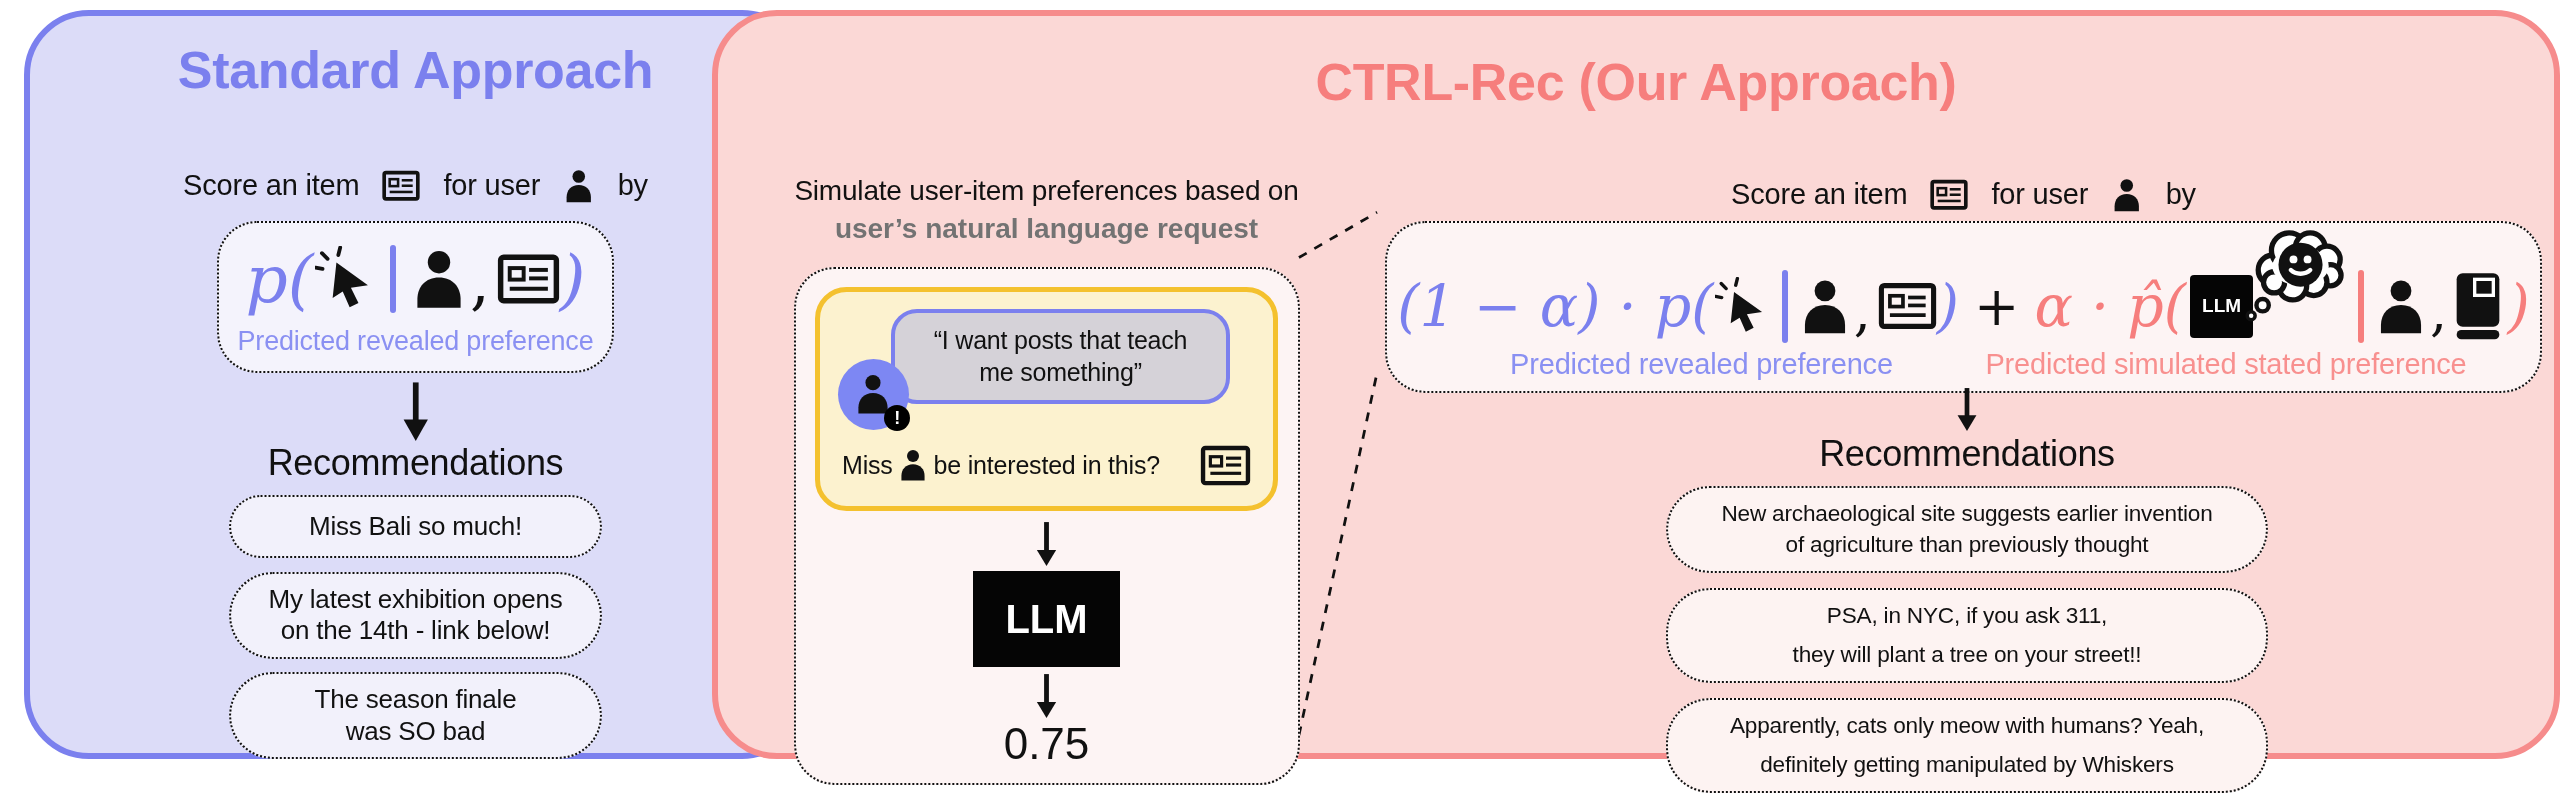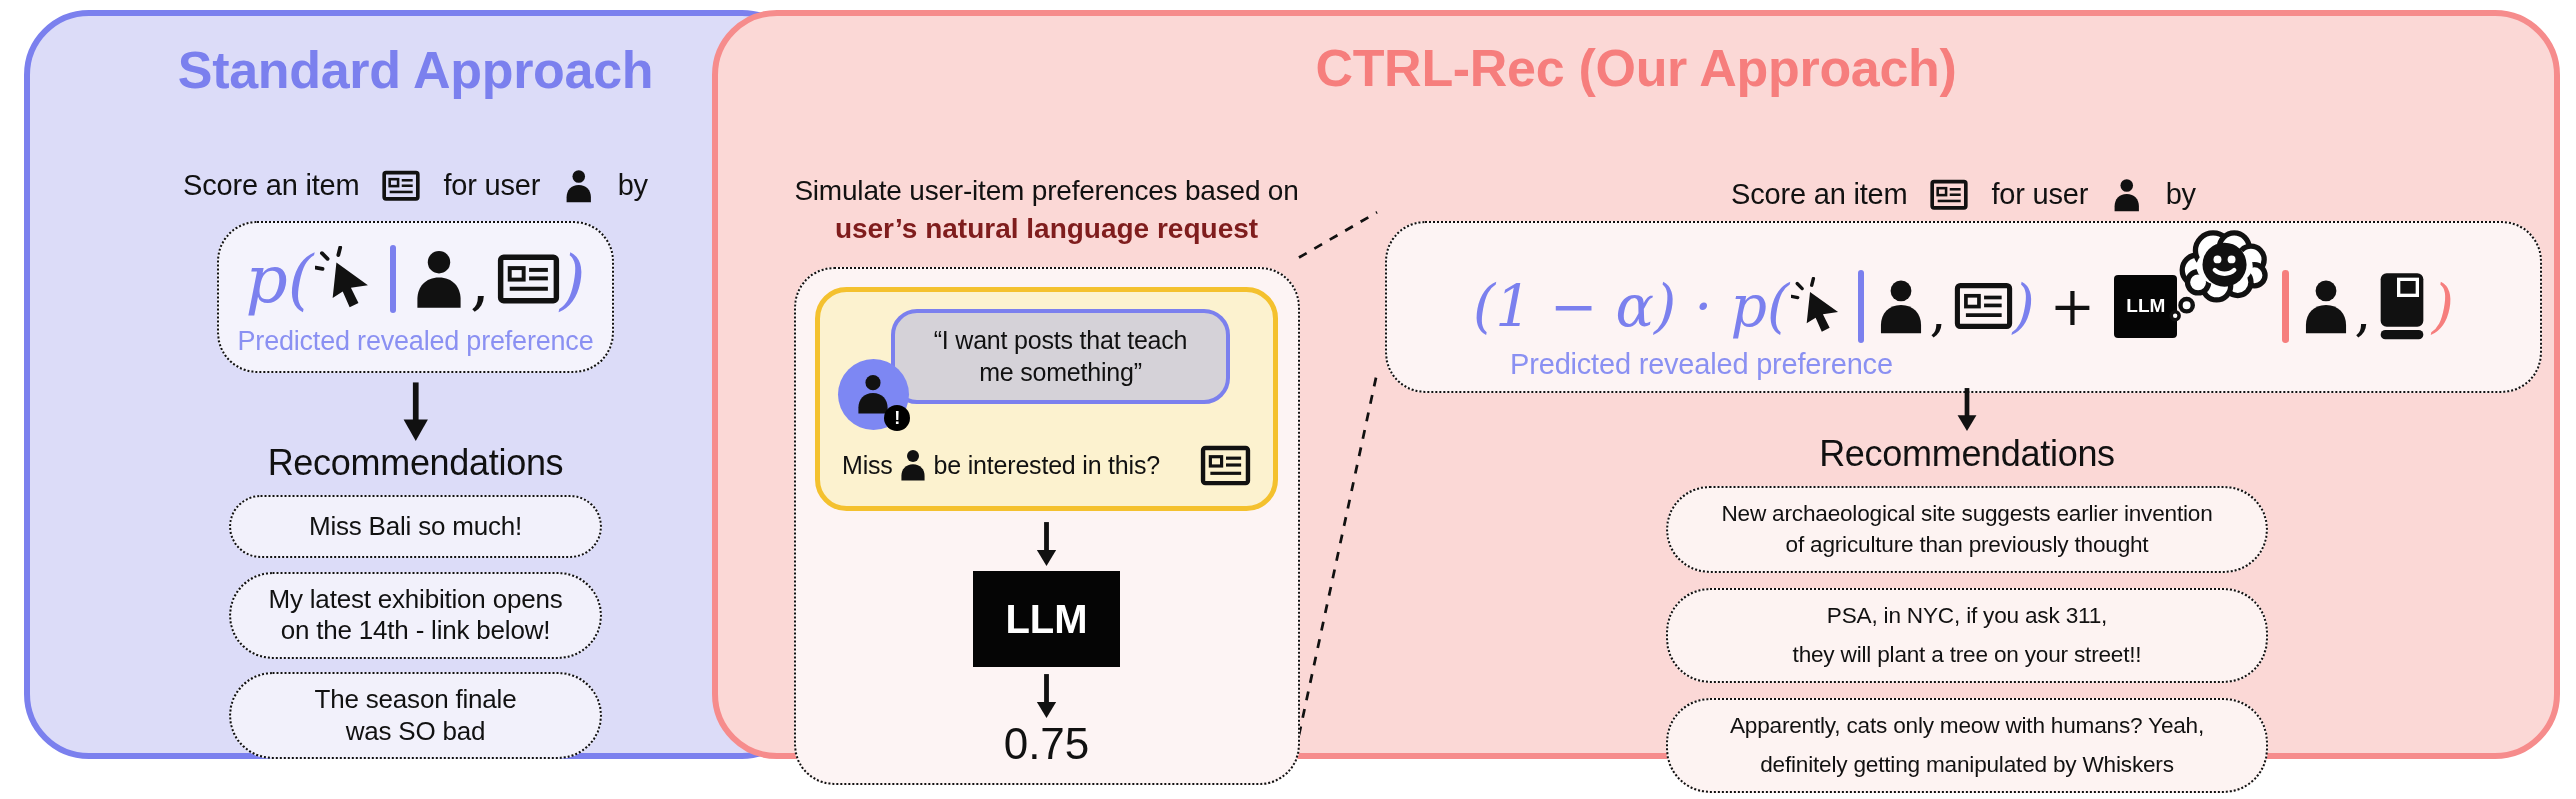--- a/index.html
+++ b/index.html
@@ -7,21 +7,21 @@
     font-family: "Liberation Sans", "DejaVu Sans", sans-serif; color: #111; }
 
   .panel { position: absolute; top: 9.6px; height: 749px; border-style: solid;
     border-width: 6.8px; border-radius: 65px; }
   #left-panel  { left: 24px;  width: 783px;  background: #dcdcf8; border-color: #7b80ee;
     display: flex; flex-direction: column; align-items: center; }
   #right-panel { left: 712px; width: 1848px; background: #fbd8d6; border-color: #f68c8c; }
 
   .big-title { font-size: 52px; font-weight: bold; letter-spacing: -0.3px; line-height: 1.12; }
   #left-panel .big-title { color: #7b80ee; margin-top: 25px; }
-  #right-panel .big-title { color: #f67e7d; position: absolute; top: 23px; width: 100%; text-align: center; }
+  #right-panel .big-title { color: #f67e7d; position: absolute; top: 37px; width: 100%; text-align: center; }
 
   .score-line { display: flex; align-items: center; gap: 23px; font-size: 29px;
     letter-spacing: -0.2px; white-space: nowrap; }
   #left-panel .score-line { margin-top: 70px; }
 
   .dotted-card { background: #f4f3fc; border: 2.7px dotted #111; border-radius: 40px;
     display: flex; flex-direction: column; align-items: center; }
   #left-formula-card { margin-top: 18px; width: 397px; padding: 18px 11px 13.7px; }
 
   .formula-row { display: flex; align-items: center; white-space: nowrap; }
@@ -44,21 +44,21 @@
     display: flex; flex-direction: column; justify-content: center;
     font-size: 26px; line-height: 1.22; letter-spacing: -0.2px; white-space: nowrap; }
   #left-panel .rec-pill { width: 373px; background: #f2f1fb; padding: 9.6px 13.7px; }
   #left-panel .rec-pill.first { margin-top: 11px; padding: 13.7px 13.7px; }
   #left-panel .rec-pill + .rec-pill { margin-top: 13.7px; }
 
   
   #sim-col { position: absolute; left: 58px; top: 159px; width: 541px;
     display: flex; flex-direction: column; align-items: center; }
   .sim-line1 { font-size: 28px; letter-spacing: -0.2px; white-space: nowrap; }
-  .sim-line2 { font-size: 28px; font-weight: bold; color: #7f1d1d; margin-top: 6.8px; white-space: nowrap; }
+  .sim-line2 { font-size: 28px; font-weight: bold; color: #737373; margin-top: 6.8px; white-space: nowrap; }
   #sim-box { margin-top: 22px; width: 506px; background: #fdf4f4; padding: 18px 0 13.7px; }
   #yellow-box { width: 463px; background: #fcf2cf; border: 5.5px solid #f4c12e;
     border-radius: 31.5px; padding: 16.4px 22px 20.5px; }
   .chat-row { position: relative; padding-bottom: 15px; }
   .chat-bubble { margin-left: 49px; width: 339px; background: #d5d2d8; border: 4.1px solid #7b80ee;
     border-radius: 26px; padding: 11px 13.7px; font-size: 25px; line-height: 1.3;
     text-align: center; letter-spacing: -0.2px; }
   .avatar { position: absolute; left: -4.1px; bottom: -11px; width: 71px; height: 71px;
     background: #7d87f3; border-radius: 50%; display: flex; align-items: center; justify-content: center; }
   .avatar-badge { position: absolute; right: -1.4px; bottom: -1.4px; width: 26px; height: 26px;
@@ -268,20 +268,21 @@
         <span class="math-up formula-comma">,</span>
         <svg width="59" height="48" viewBox="0 0 104 84">
             <rect x="6" y="6" width="92" height="72" rx="5" fill="none" stroke="#111" stroke-width="9"></rect>
             <rect x="21" y="24" width="23" height="19" fill="none" stroke="#111" stroke-width="6.5"></rect>
             <line x1="53" y1="27" x2="84" y2="27" stroke="#111" stroke-width="6.5"></line>
             <line x1="53" y1="41" x2="84" y2="41" stroke="#111" stroke-width="6.5"></line>
             <line x1="21" y1="58" x2="84" y2="58" stroke="#111" stroke-width="6.5"></line>
           </svg>
         <span class="mathit purple">)</span>
         <span class="math-up plus-sign">+</span>
+        <span class="mathit pink">α · p̂(</span>
         <div class="llm-think">
           <div class="llm-chip">LLM</div>
           <svg class="i-cloud" width="104" height="99" viewBox="0 0 118 112">
             <g fill="#fff" stroke="#111" stroke-width="6">
               <circle cx="32" cy="52" r="17"></circle>
                 <circle cx="50" cy="30" r="20"></circle>
                 <circle cx="74" cy="27" r="17"></circle>
                 <circle cx="93" cy="40" r="15"></circle>
                 <circle cx="97" cy="58" r="12"></circle>
                 <circle cx="78" cy="66" r="15"></circle>
@@ -305,20 +306,21 @@
         <span class="math-up formula-comma">,</span>
         <svg width="48" height="68" viewBox="0 0 72 102">
             <rect x="4" y="2" width="64" height="80" rx="9" fill="#111"></rect>
             <rect x="31" y="11" width="28" height="24" fill="none" stroke="#fff" stroke-width="5"></rect>
             <rect x="4" y="87" width="64" height="14" rx="7" fill="#111"></rect>
           </svg>
         <span class="mathit pink" style="margin-left:5.5px;">)</span>
       </div>
       <div class="labels-row">
         <div class="lab-left">Predicted revealed preference</div>
+        <div class="lab-right">Predicted simulated stated preference</div>
       </div>
     </div>
   </div>
 
   <div id="rec-col">
     <svg class="down-arrow" width="30" height="44" viewBox="0 0 44 84">
         <line x1="22" y1="2" x2="22" y2="58" stroke="#111" stroke-width="9"></line>
         <polygon points="22,84 4,54 40,54" fill="#111"></polygon>
       </svg>
     <div class="rec-title">Recommendations</div>

